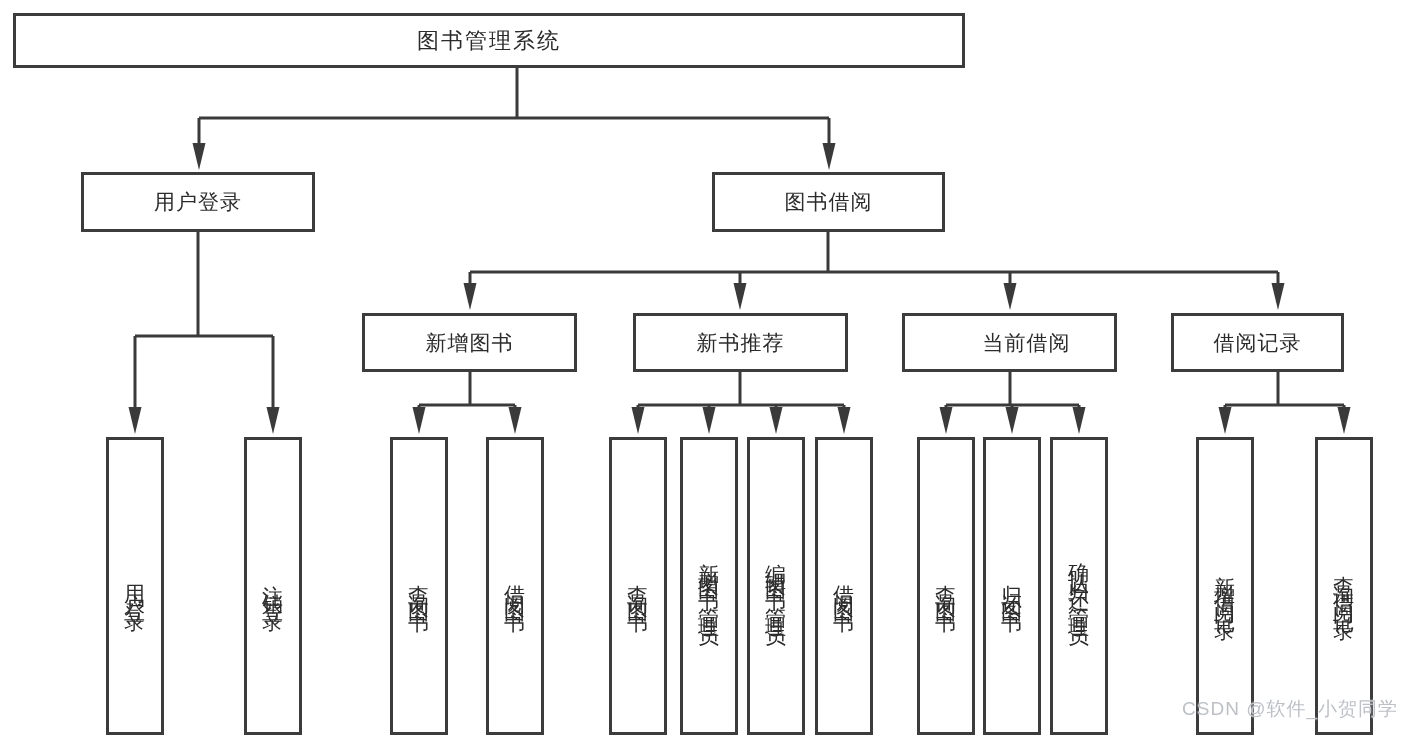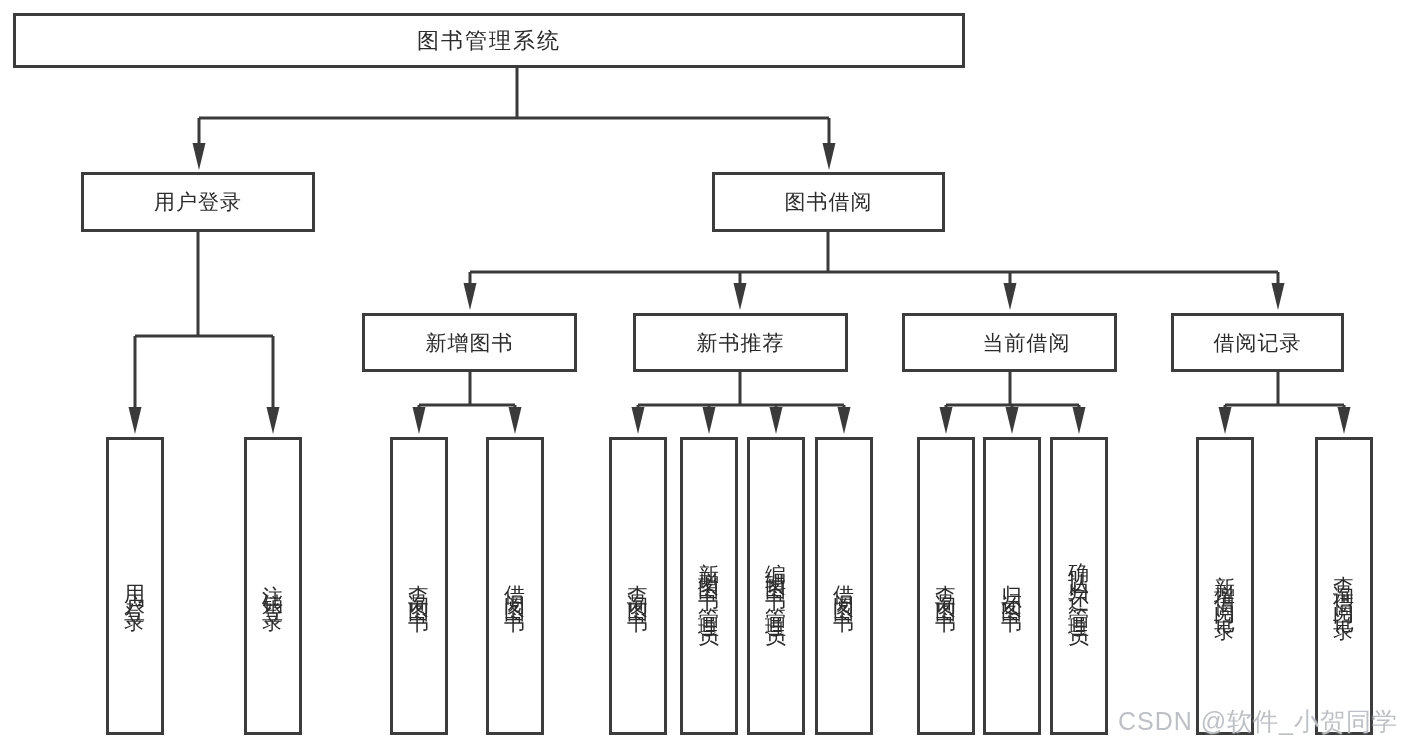--- a/index.html
+++ b/index.html
@@ -33,23 +33,23 @@
   .box-v {
     writing-mode: vertical-rl;
     text-orientation: mixed;
     font-size: 21px;
     letter-spacing: 9px;
     line-height: 1;
   }
   #watermark {
     position: absolute;
     right: 7px;
-    bottom: 9px;
+    bottom: 25px;
     z-index: 5;
-    font-size: 25px;
+    font-size: 19px;
     color: #bdc1c6;
     text-shadow: 0 0 2px #ffffff;
     letter-spacing: 1px;
     white-space: nowrap;
   }
   .cline { stroke: #3a3a3a; stroke-width: 3; fill: none; }
   .ahead { fill: #3a3a3a; stroke: none; }
 </style>
 </head>
 <body>

